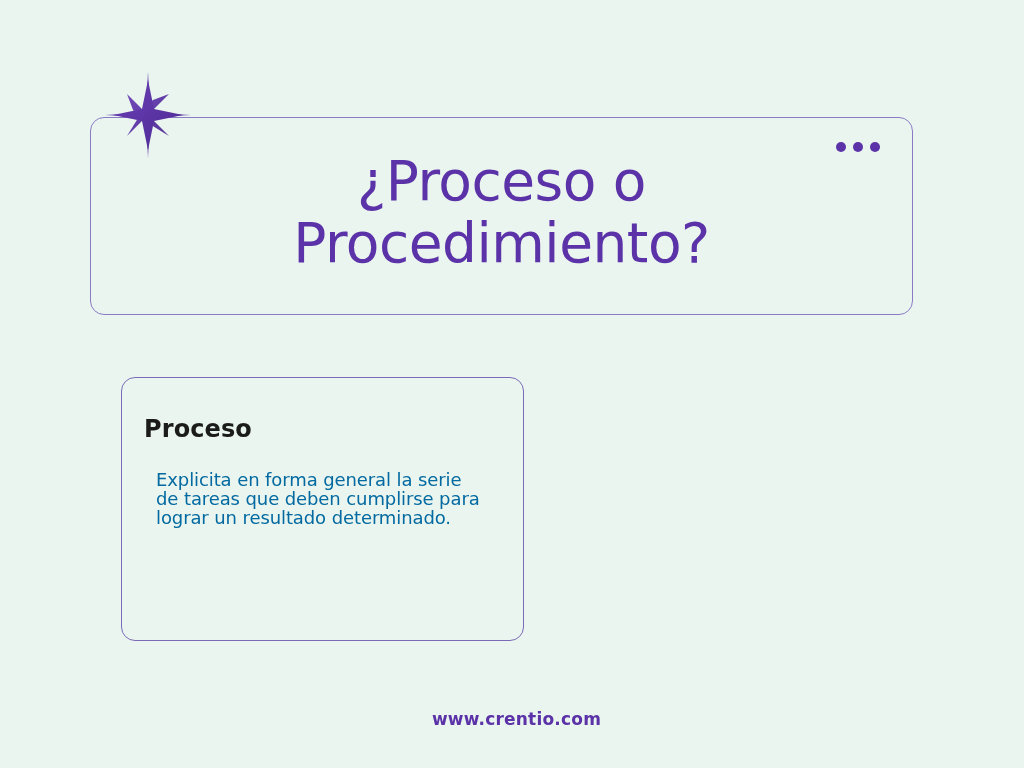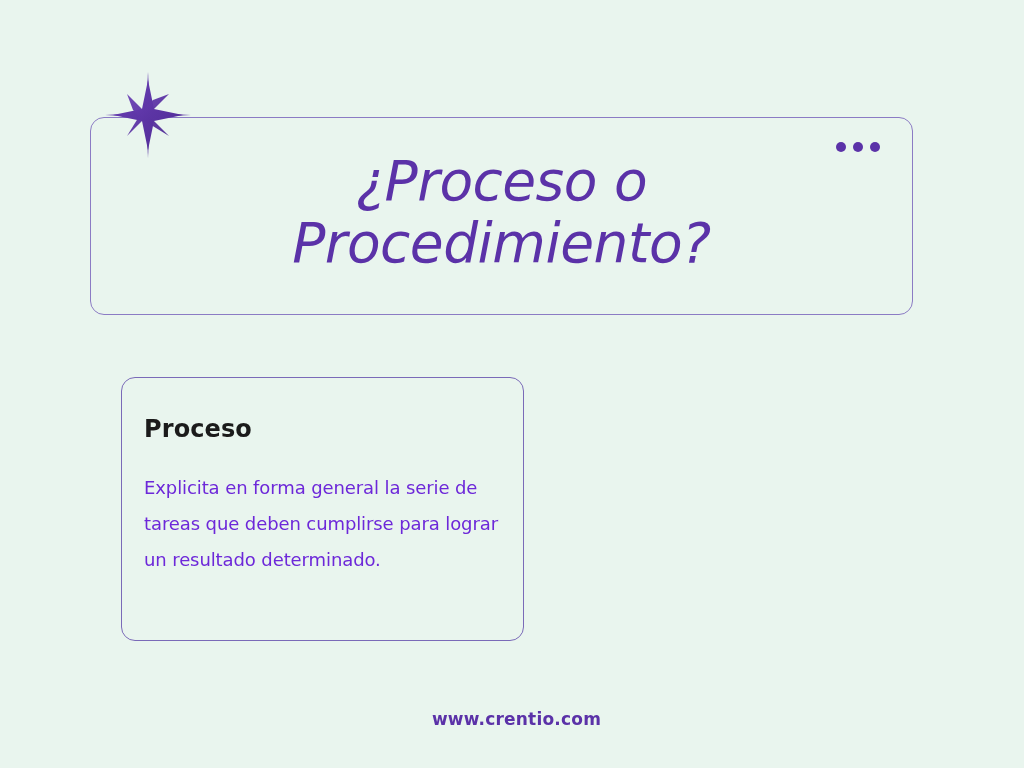--- a/index.html
+++ b/index.html
@@ -58,21 +58,20 @@
     top: 32px;
     margin: 0;
     text-align: center;
     color: #5b32a8;
     font-family: "DejaVu Sans", sans-serif;
     font-size: 55px;
     font-weight: 400;
     line-height: 62px;
     letter-spacing: -0.5px;
     white-space: pre-line;
-    font-style: italic;
   }
 
   
   .sparkle {
     position: absolute;
     left: 105px;
     top: 72px;
     width: 86px;
     height: 86px;
     pointer-events: none;
@@ -104,26 +103,26 @@
     margin: 0 0 26px 0;
     color: #1b1b1b;
     font-family: "DejaVu Sans", sans-serif;
     font-size: 24px;
     font-weight: 700;
     line-height: 30px;
     letter-spacing: 0.1px;
   }
 
   .card-body {
-    margin: 0;
-    color: #6d28d9;
+    margin: 12px;
+    color: #0369a1;
     font-family: "DejaVu Sans", sans-serif;
     font-size: 18px;
     font-weight: 400;
-    line-height: 36px;
+    line-height: 19px;
     letter-spacing: -0.1px;
   }
 
   .card--right {
     padding-left: 28px;
   }
   .card--right .card-title {
     margin-left: 2px;
   }
 

